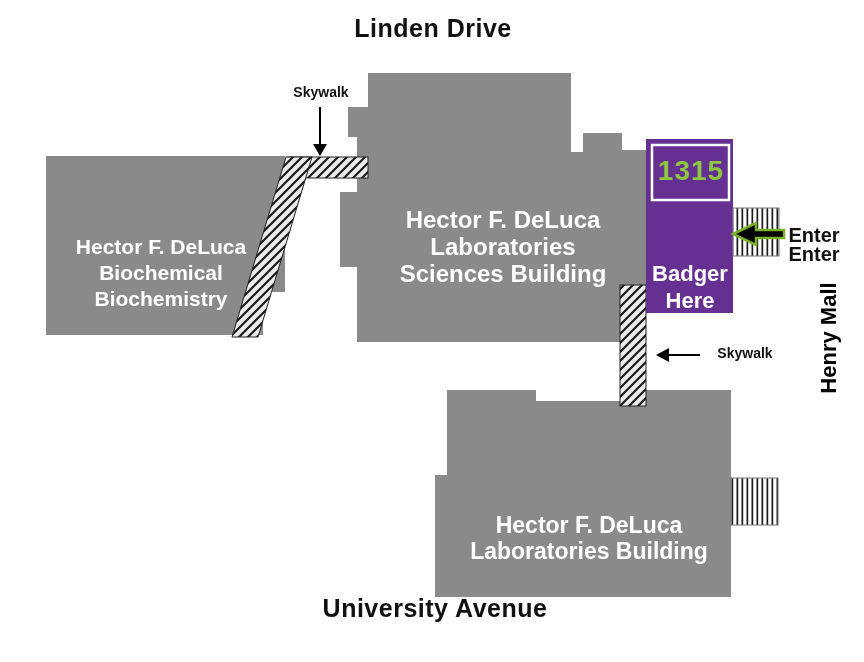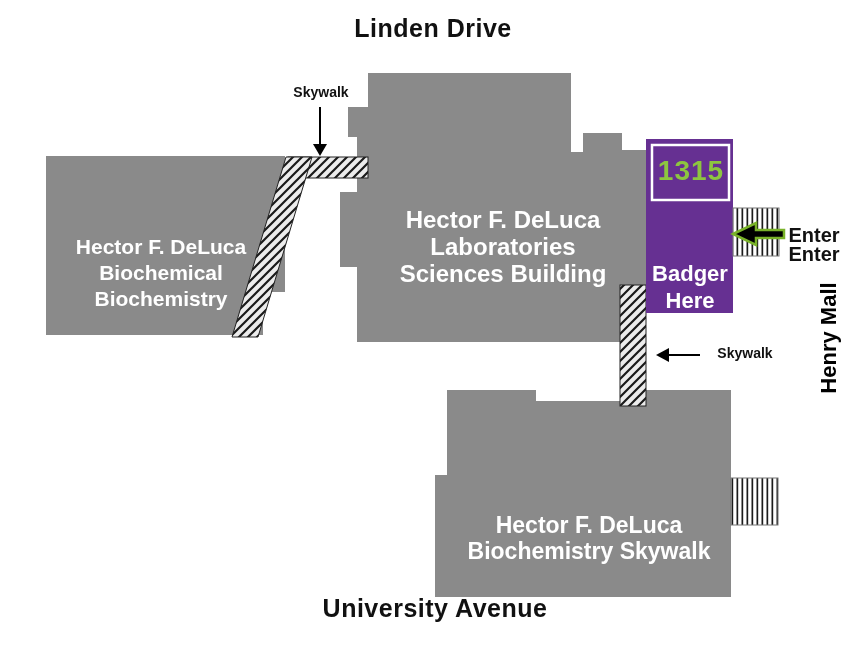--- a/index.html
+++ b/index.html
@@ -88,21 +88,21 @@
   </div>
 
   <div class="lbl bname center-b" style="left:503px;top:174px;">
     <div class="line">Hector F. DeLuca</div>
     <div class="line">Laboratories</div>
     <div class="line">Sciences Building</div>
   </div>
 
   <div class="lbl bname bottom-b" style="left:589px;top:480px;">
     <div class="line">Hector F. DeLuca</div>
-    <div class="line">Biochemistry Skywalk</div>
+    <div class="line">Laboratories Building</div>
   </div>
 
   <div class="lbl room-num" style="left:691px;top:155px;">1315</div>
 
   <div class="lbl cafe-lbl" style="left:690px;top:260px;">
     <div class="line">Badger</div>
     <div class="line">Here</div>
   </div>
 
   <div class="lbl enter-lbl" style="left:814px;top:211px;">

